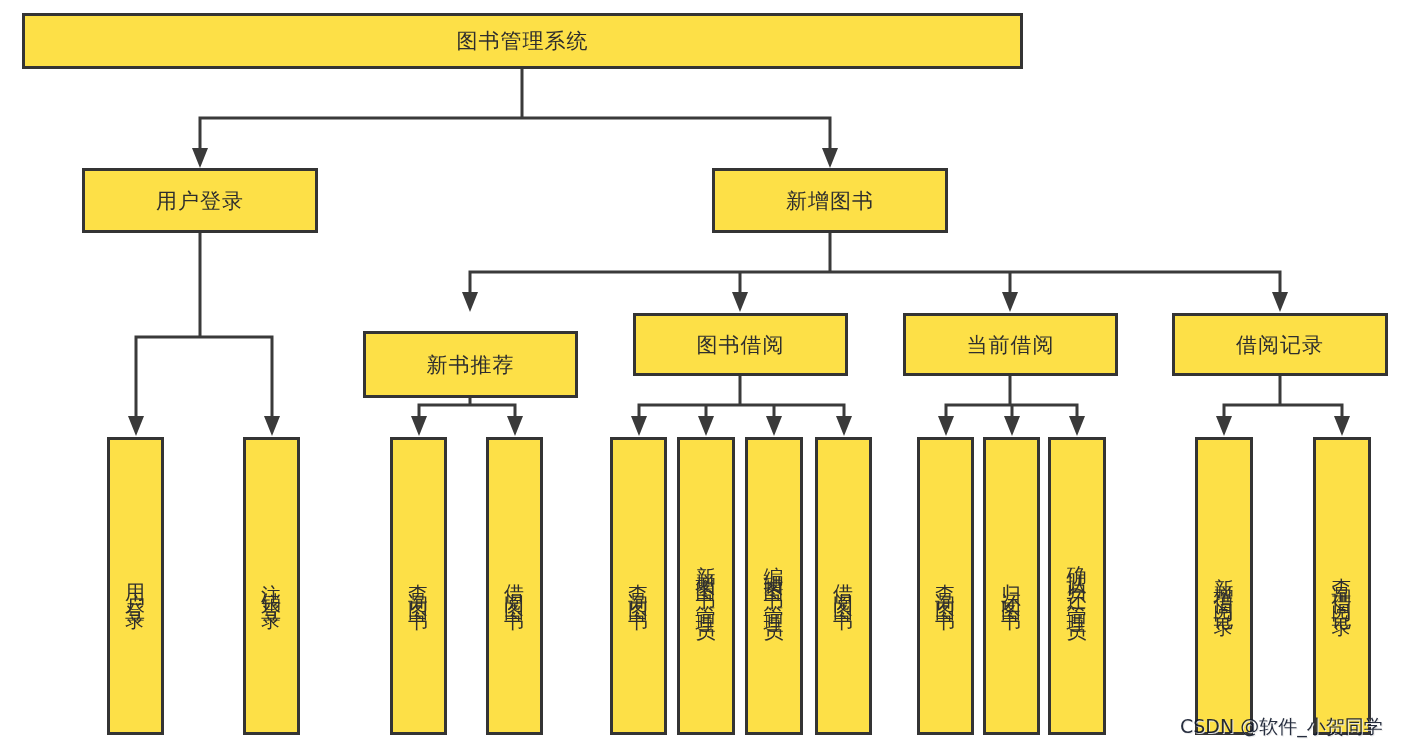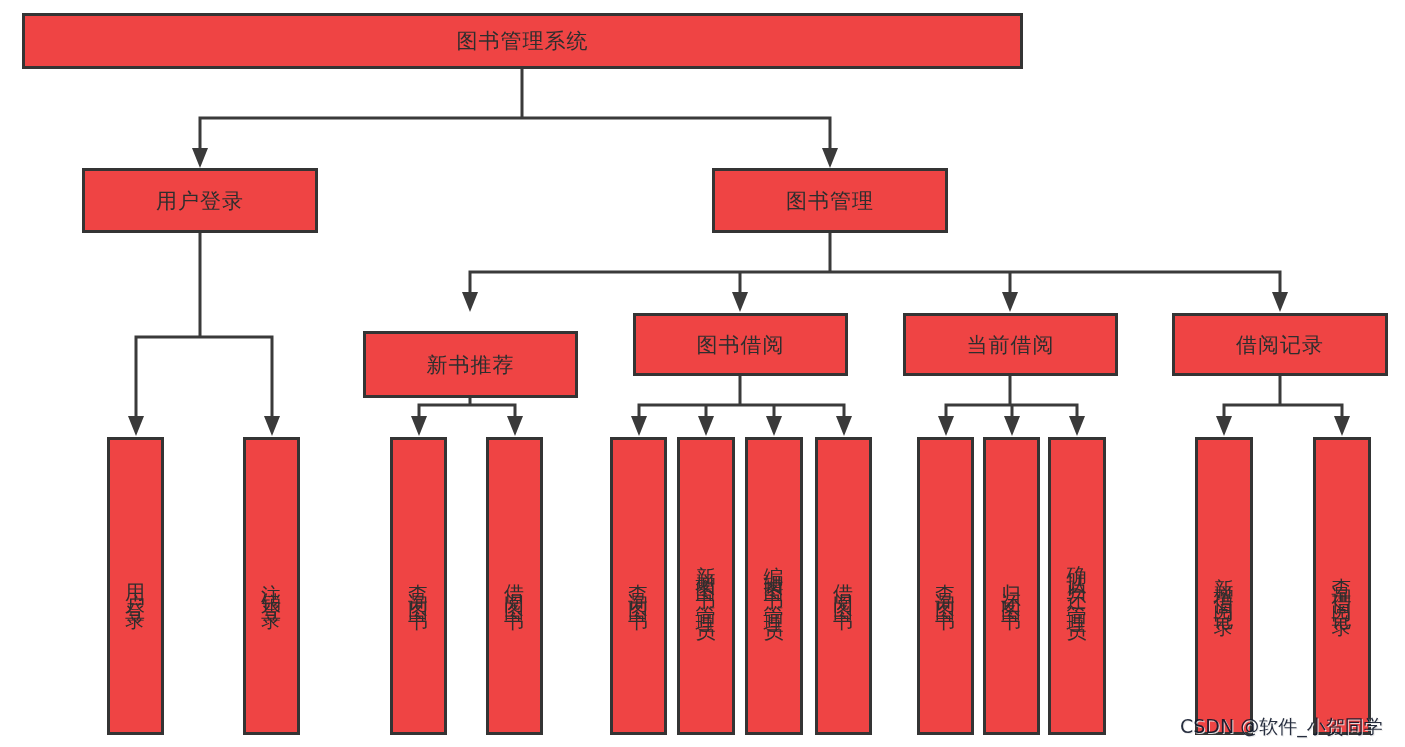--- a/index.html
+++ b/index.html
@@ -17,21 +17,21 @@
   }
   #connectors {
     position: absolute;
     left: 0;
     top: 0;
   }
   .node {
     position: absolute;
     box-sizing: border-box;
     border: 3px solid #343434;
-    background: #ef4444;
+    background: #fde047;
     display: flex;
     align-items: center;
     justify-content: center;
     color: #2e2e2e;
   }
   .h-node span {
     font-size: 21px;
     letter-spacing: 1px;
     white-space: nowrap;
   }
@@ -105,21 +105,21 @@
   </svg>
 
   <div class="node h-node" style="left:22px;top:13px;width:1001px;height:56px">
     <span>图书管理系统</span>
   </div>
 
   <div class="node h-node" style="left:82px;top:168px;width:236px;height:65px">
     <span>用户登录</span>
   </div>
   <div class="node h-node" style="left:712px;top:168px;width:236px;height:65px">
-    <span>图书管理</span>
+    <span>新增图书</span>
   </div>
 
   <div class="node h-node" style="left:363px;top:331px;width:215px;height:67px">
     <span>新书推荐</span>
   </div>
   <div class="node h-node" style="left:903px;top:313px;width:215px;height:63px">
     <span>当前借阅</span>
   </div>
   <div class="node h-node" style="left:633px;top:313px;width:215px;height:63px">
     <span>图书借阅</span>

